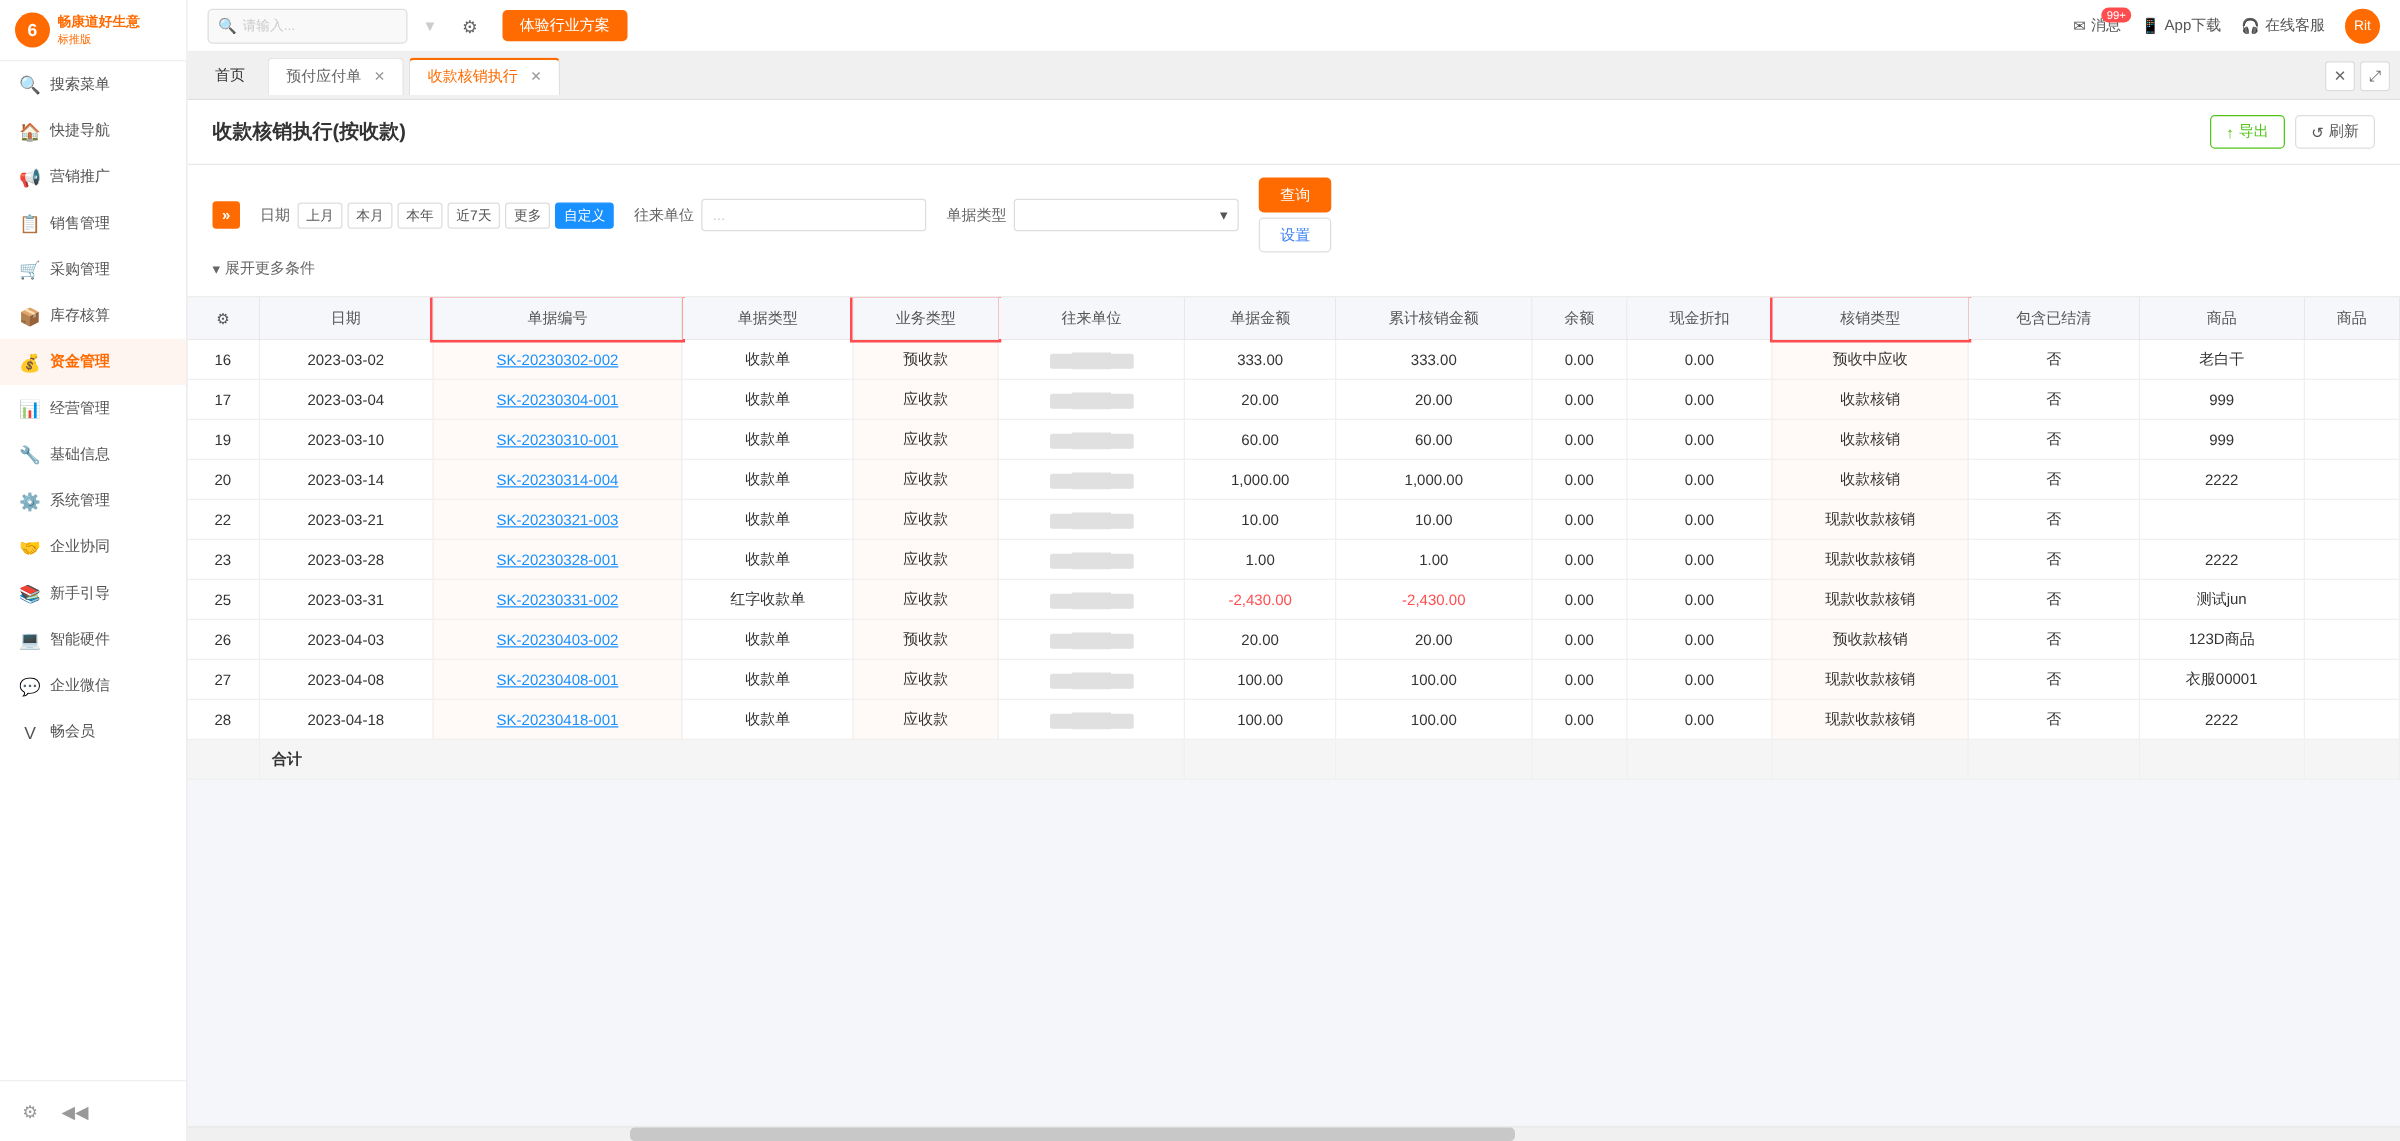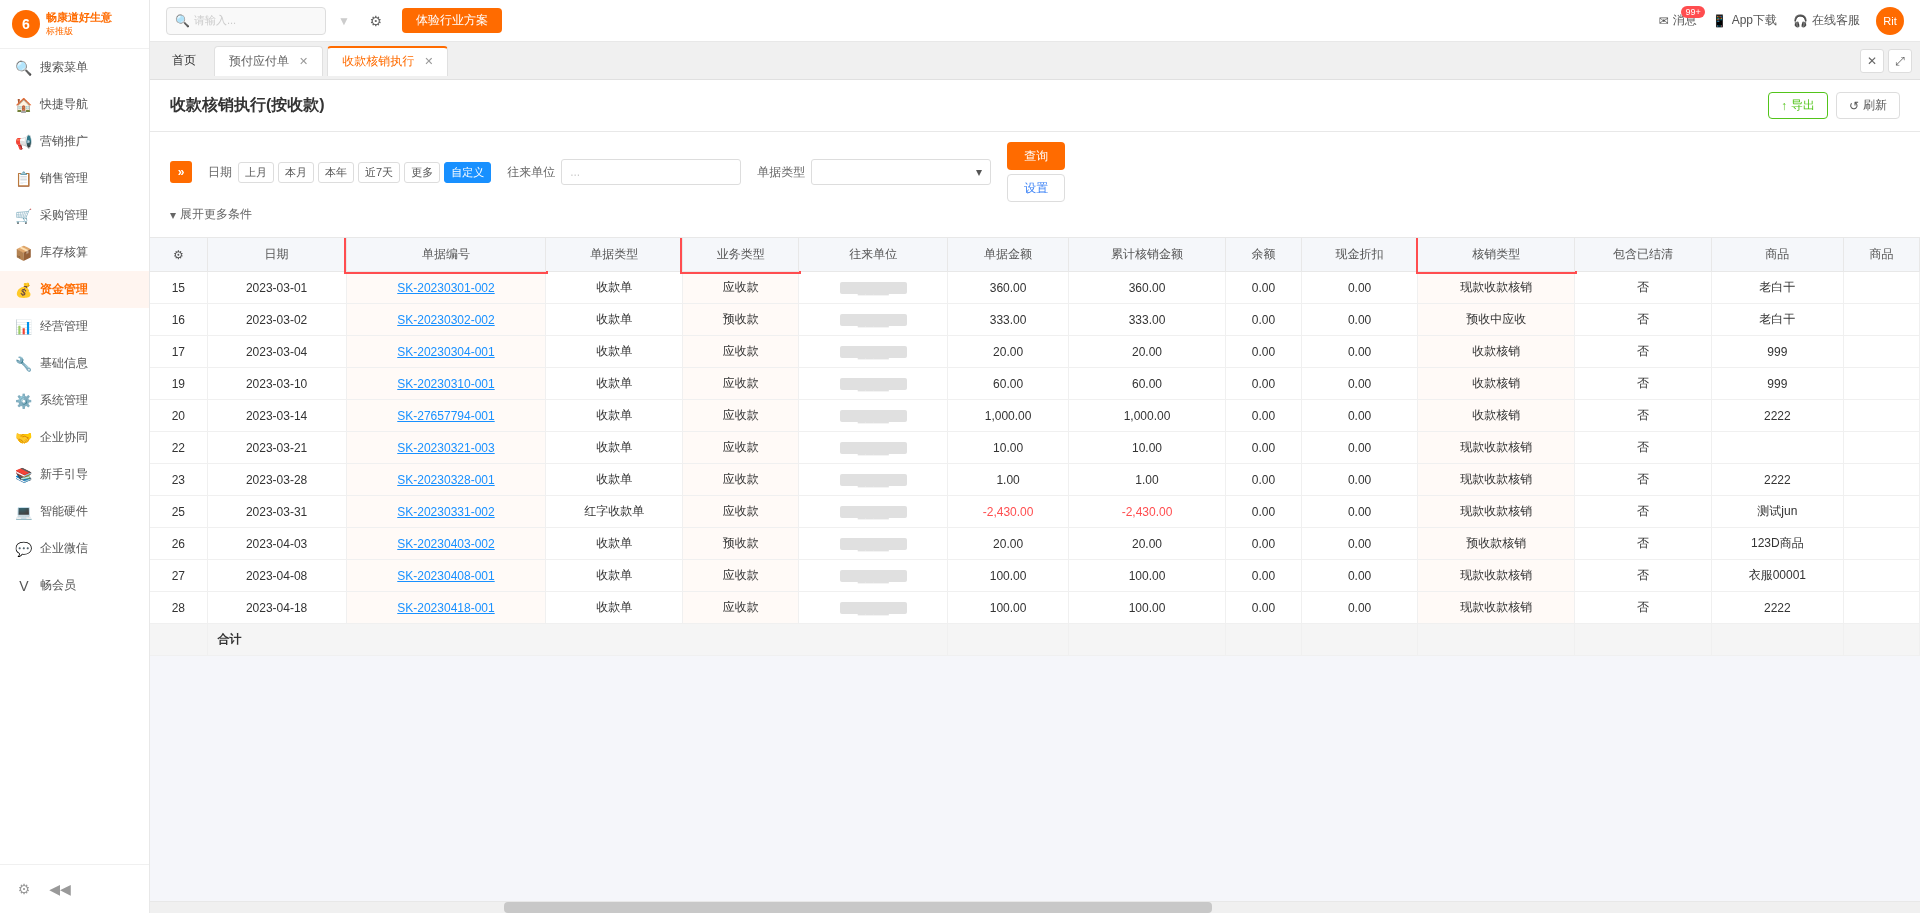--- a/index.html
+++ b/index.html
@@ -279,38 +279,20 @@
               <th>累计核销金额</th>
               <th>余额</th>
               <th>现金折扣</th>
               <th style="outline:2px solid #ff4d4f;">核销类型</th>
               <th>包含已结清</th>
               <th>商品</th>
               <th>商品</th>
             </tr>
           </thead>
           <tbody id="table-body">
-          <tr>
-      <td>15</td>
-      <td>2023-03-01</td>
-      <td style="background:rgba(255,107,0,0.03);">
-        <span class="link">SK-20230301-002</span>
-      </td>
-      <td>收款单</td>
-      <td style="background:rgba(255,107,0,0.03);">应收款</td>
-      <td><span style="background:#e0e0e0;color:#e0e0e0;border-radius:2px;padding:0 18px;font-size:11px;">████</span></td>
-      <td class="">360.00</td>
-      <td class="">360.00</td>
-      <td>0.00</td>
-      <td class="">0.00</td>
-      <td style="background:rgba(255,107,0,0.03);">现款收款核销</td>
-      <td>否</td>
-      <td>老白干</td>
-      <td></td>
-    </tr>
               <tr>
       <td>16</td>
       <td>2023-03-02</td>
       <td style="background:rgba(255,107,0,0.03);">
         <span class="link">SK-20230302-002</span>
       </td>
       <td>收款单</td>
       <td style="background:rgba(255,107,0,0.03);">预收款</td>
       <td><span style="background:#e0e0e0;color:#e0e0e0;border-radius:2px;padding:0 18px;font-size:11px;">████</span></td>
       <td class="">333.00</td>
@@ -355,21 +337,21 @@
       <td class="">0.00</td>
       <td style="background:rgba(255,107,0,0.03);">收款核销</td>
       <td>否</td>
       <td>999</td>
       <td></td>
     </tr>
               <tr>
       <td>20</td>
       <td>2023-03-14</td>
       <td style="background:rgba(255,107,0,0.03);">
-        <span class="link">SK-27657794-001</span>
+        <span class="link">SK-20230314-004</span>
       </td>
       <td>收款单</td>
       <td style="background:rgba(255,107,0,0.03);">应收款</td>
       <td><span style="background:#e0e0e0;color:#e0e0e0;border-radius:2px;padding:0 18px;font-size:11px;">████</span></td>
       <td class="">1,000.00</td>
       <td class="">1,000.00</td>
       <td>0.00</td>
       <td class="">0.00</td>
       <td style="background:rgba(255,107,0,0.03);">收款核销</td>
       <td>否</td>

